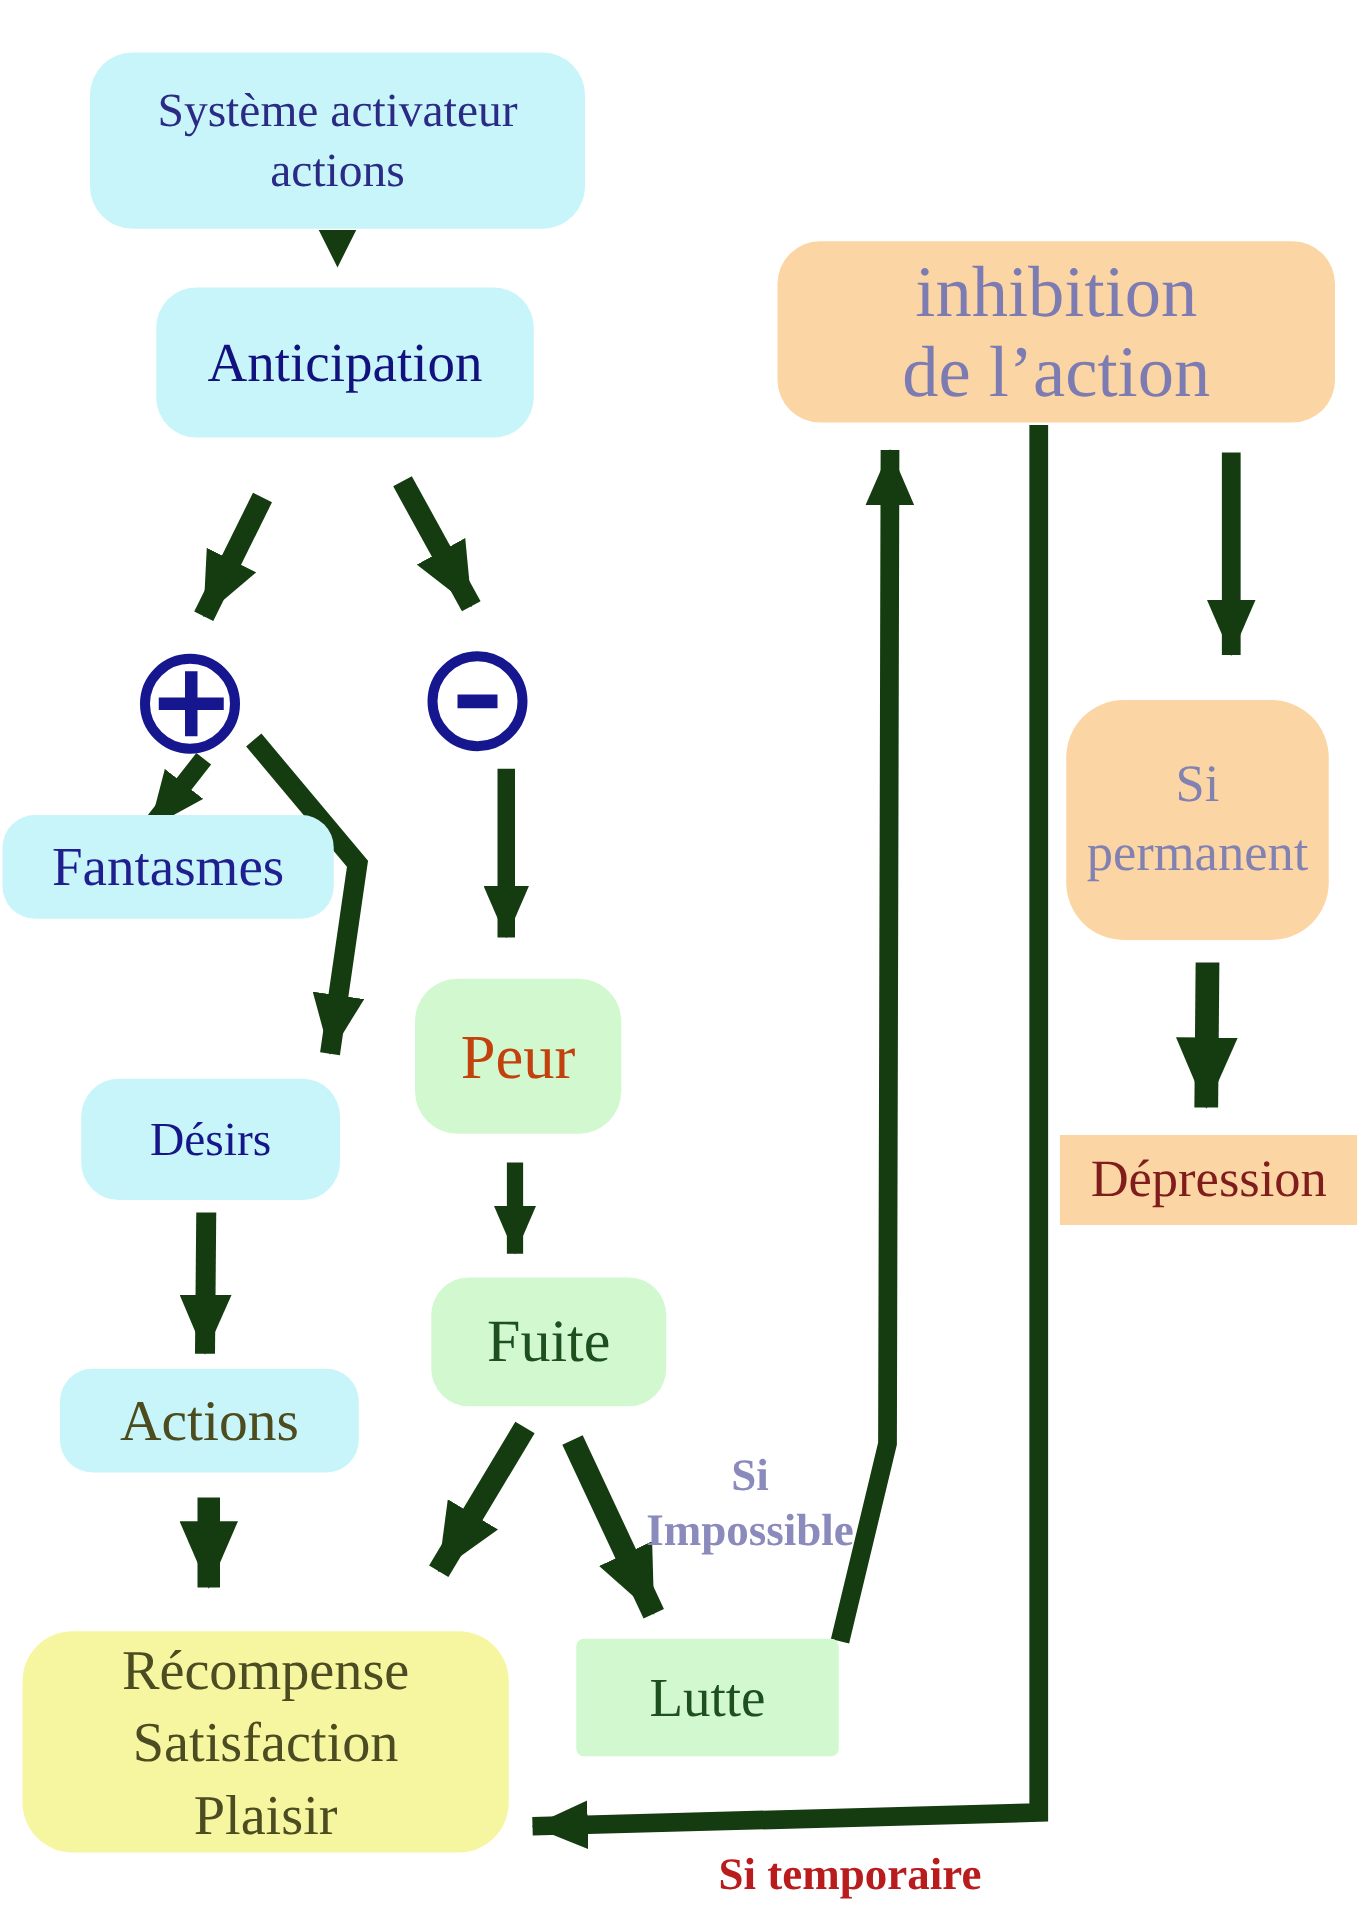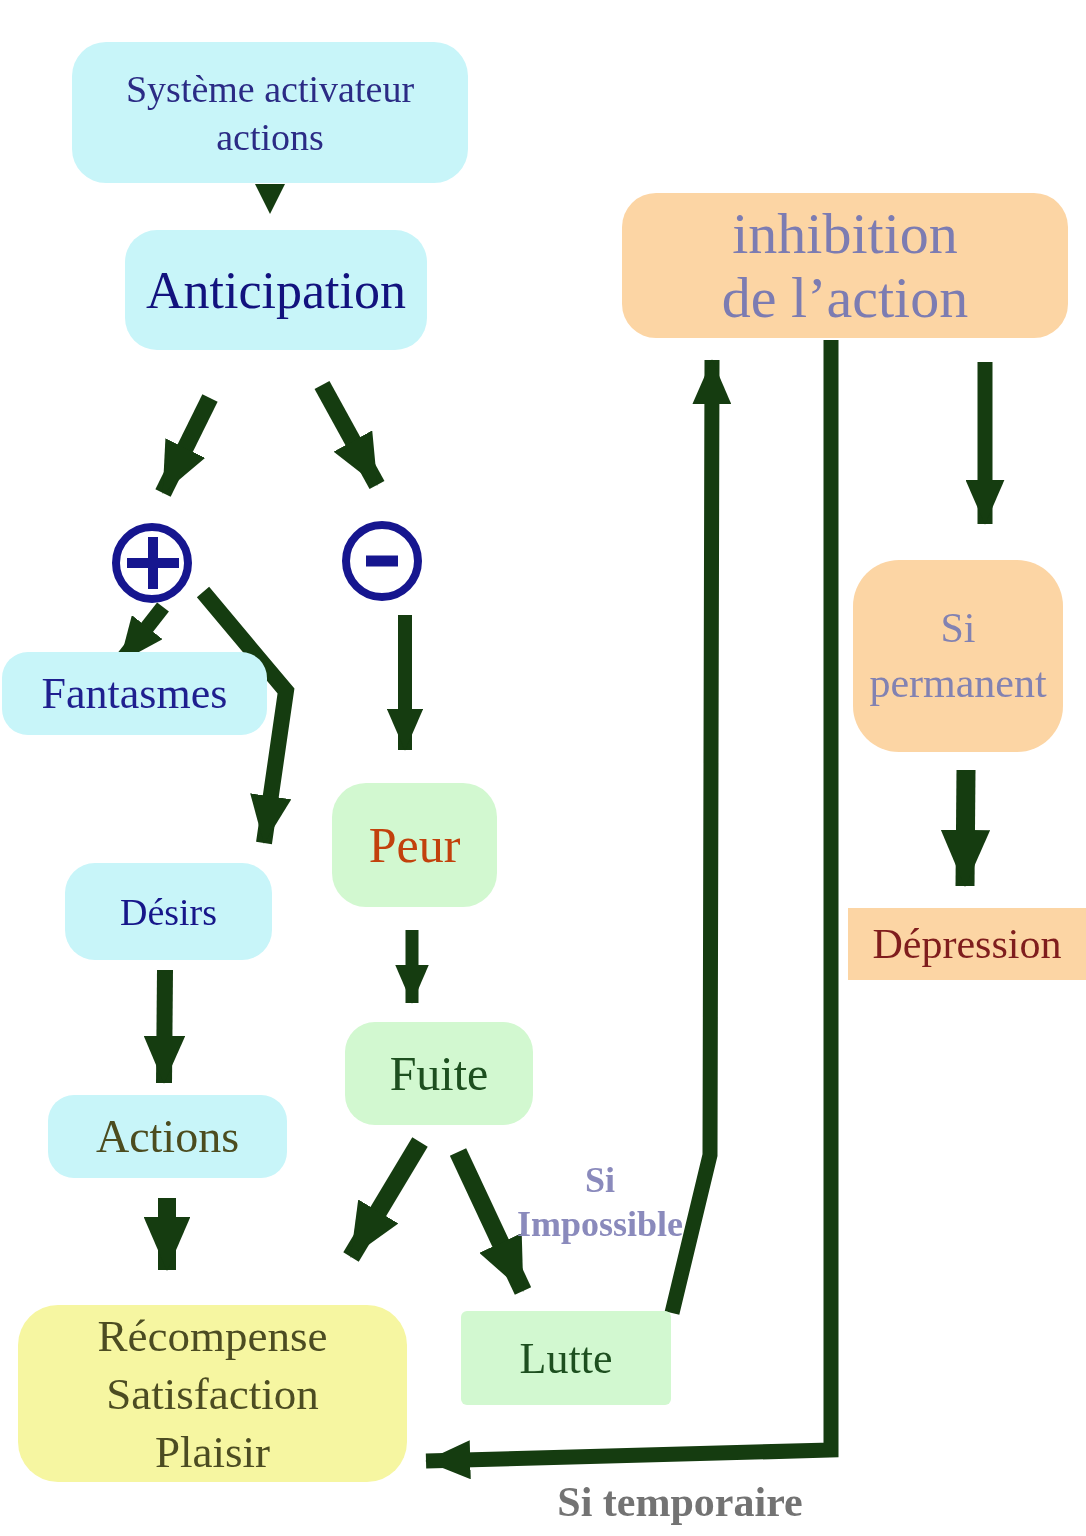--- a/index.html
+++ b/index.html
@@ -16,35 +16,35 @@
   .edge-label{position:absolute;z-index:2;text-align:center;font-weight:bold;}
 
   
   .cyan  {background:#c8f5f9;}
   .green {background:#d2f8d0;}
   .yellow{background:#f6f6a1;}
   .orange{background:#fcd5a4;}
 
   
   #systeme      {left:72px;  top:42px;   width:396px; height:141px; border-radius:34px; color:#2b2b85; font-size:38px; line-height:48px;}
-  #anticipation {left:125px; top:230px;  width:302px; height:120px; border-radius:32px; color:#12127e; font-size:52px;}
+  #anticipation {left:125px; top:230px;  width:302px; height:120px; border-radius:32px; color:#12127e; font-size:44px;}
   #fantasmes    {left:2px;   top:652px;  width:265px; height:83px;  border-radius:26px; color:#1f1f8f; font-size:44px;}
   #desirs       {left:65px;  top:863px;  width:207px; height:97px;  border-radius:30px; color:#16168a; font-size:38px;}
   #peur         {left:332px; top:783px;  width:165px; height:124px; border-radius:34px; color:#c2410c; font-size:50px;}
   #fuite        {left:345px; top:1022px; width:188px; height:103px; border-radius:30px; color:#1d4f1f; font-size:48px;}
   #actions      {left:48px;  top:1095px; width:239px; height:83px;  border-radius:26px; color:#4c4c1f; font-size:46px;}
   #recompense   {left:18px;  top:1305px; width:389px; height:177px; border-radius:40px; color:#4c4c22; font-size:45px; line-height:58px;text-align:center;}
   #lutte        {left:461px; top:1311px; width:210px; height:94px;  border-radius:6px; color:#1d4f1f; font-size:44px;}
   #inhibition   {left:622px; top:193px;  width:446px; height:145px; border-radius:34px; color:#7c7cb2; font-size:58px; line-height:64px;}
   #si-permanent {left:853px; top:560px;  width:210px; height:192px; border-radius:46px; color:#8282b2; font-size:42px; line-height:55px;}
   #depression   {left:848px; top:908px;  width:238px; height:72px;  border-radius:0;    color:#7f1d1d; font-size:42px;}
 
   
   #si-impossible{left:470px; top:1158px; width:260px; color:#8a8abc; font-size:36px; line-height:44px;}
-  #si-temporaire{left:480px; top:1478px; width:400px; color:#737373; font-size:42px;}
+  #si-temporaire{left:480px; top:1478px; width:400px; color:#b91c1c; font-size:36px;}
 </style>
 </head>
 <body>
 
 <div class="stage">
 
   <svg class="wires" viewBox="0 0 1086 1536" aria-hidden="true">
     <defs>
       <marker id="ah" markerWidth="3" markerHeight="2.6" refX="2.95" refY="1.3" orient="auto" markerUnits="strokeWidth">
         <path d="M0,0 L3,1.3 L0,2.6 Z" fill="#153c10"></path>

